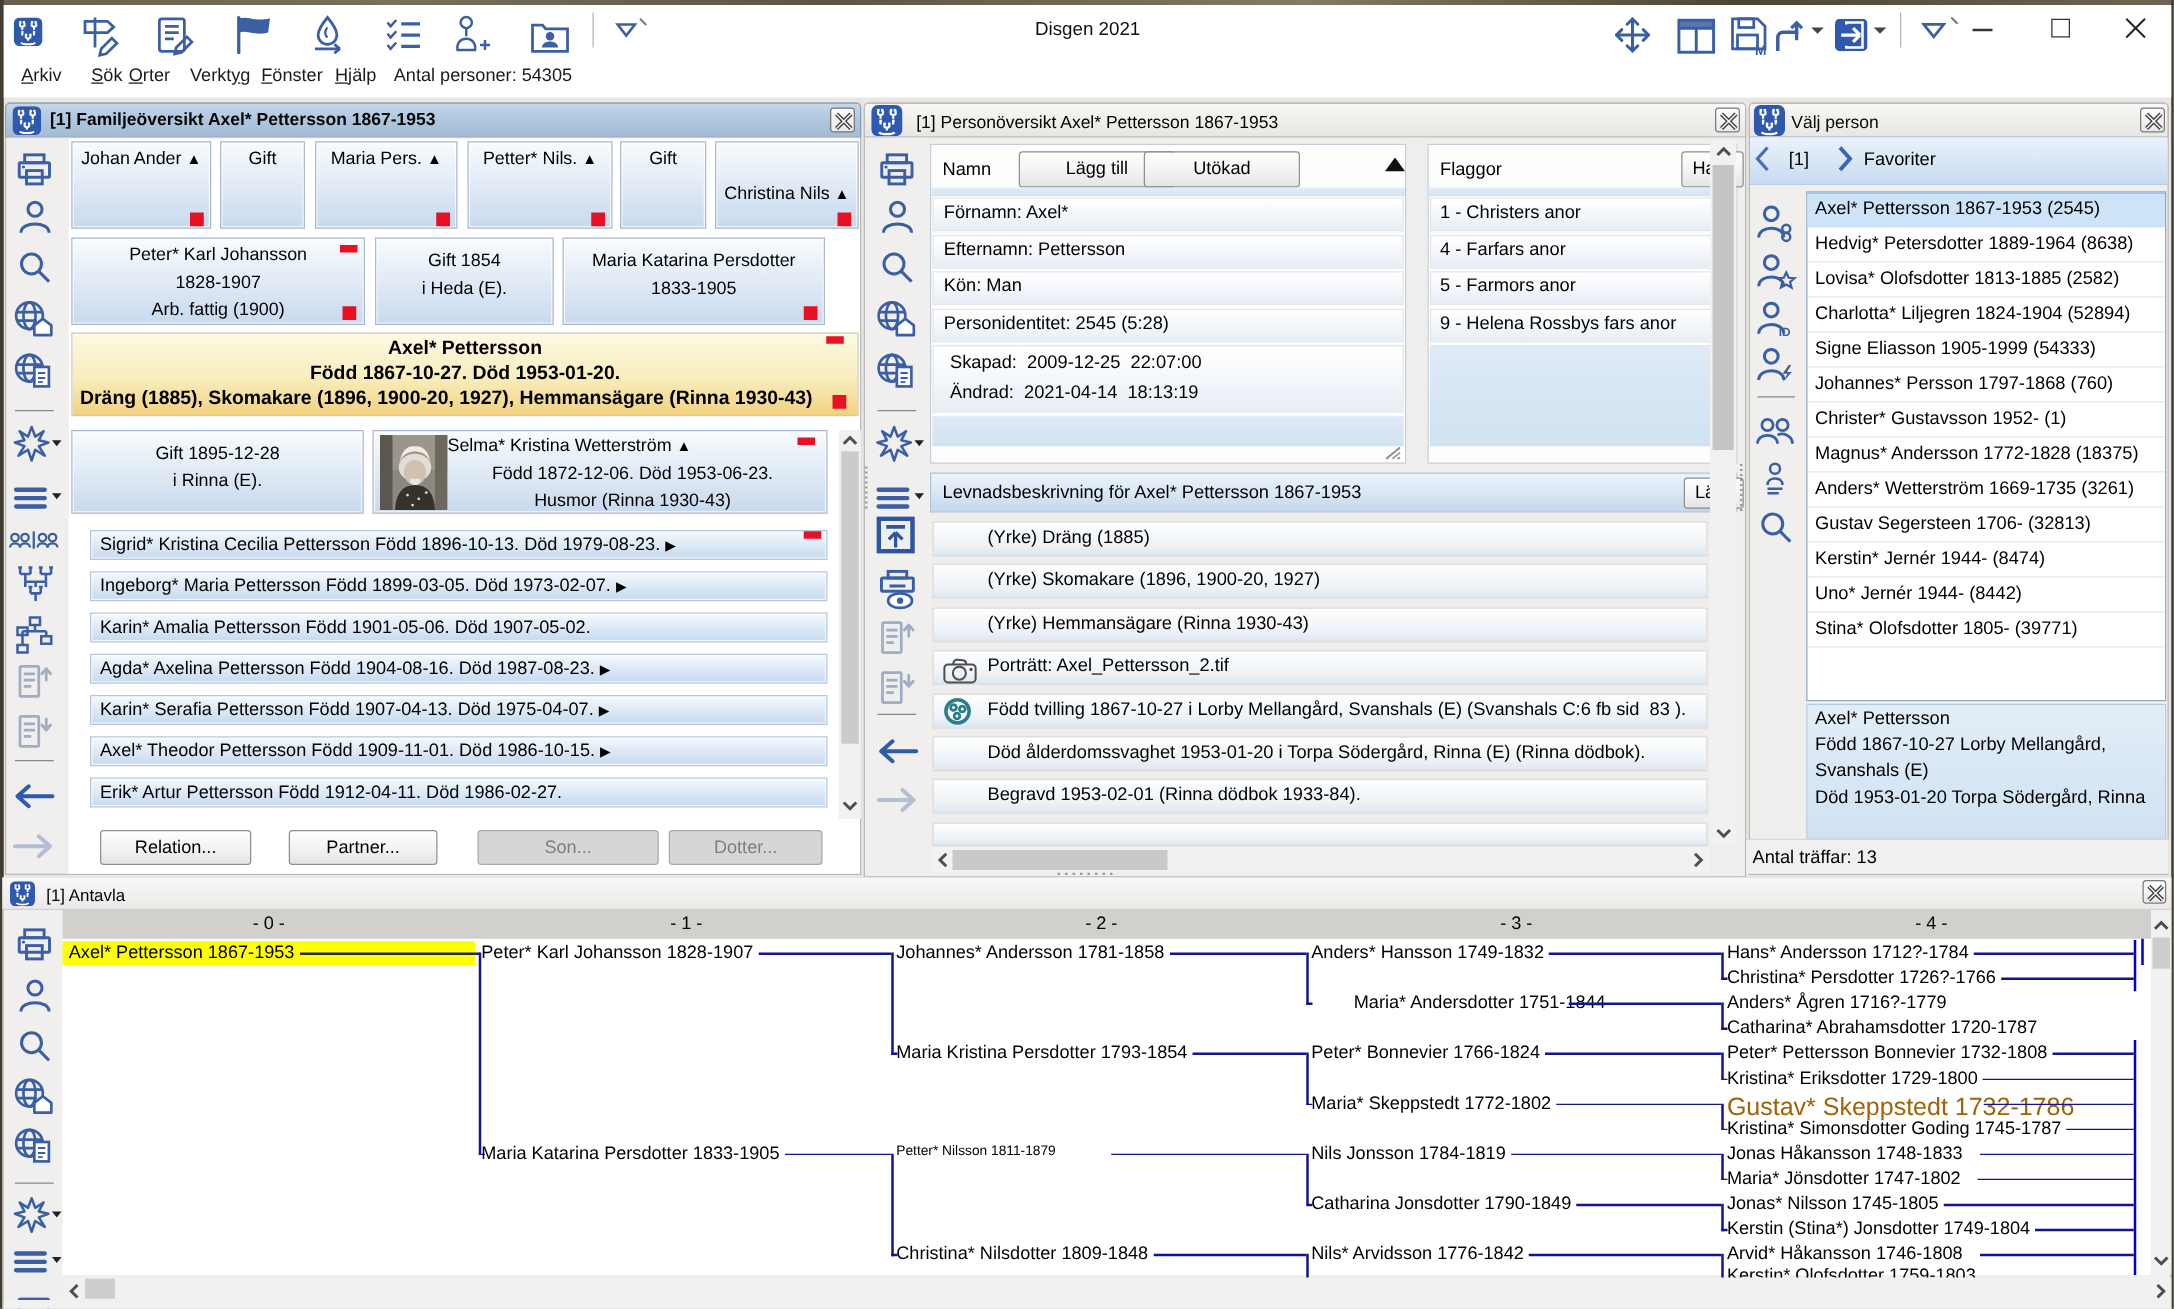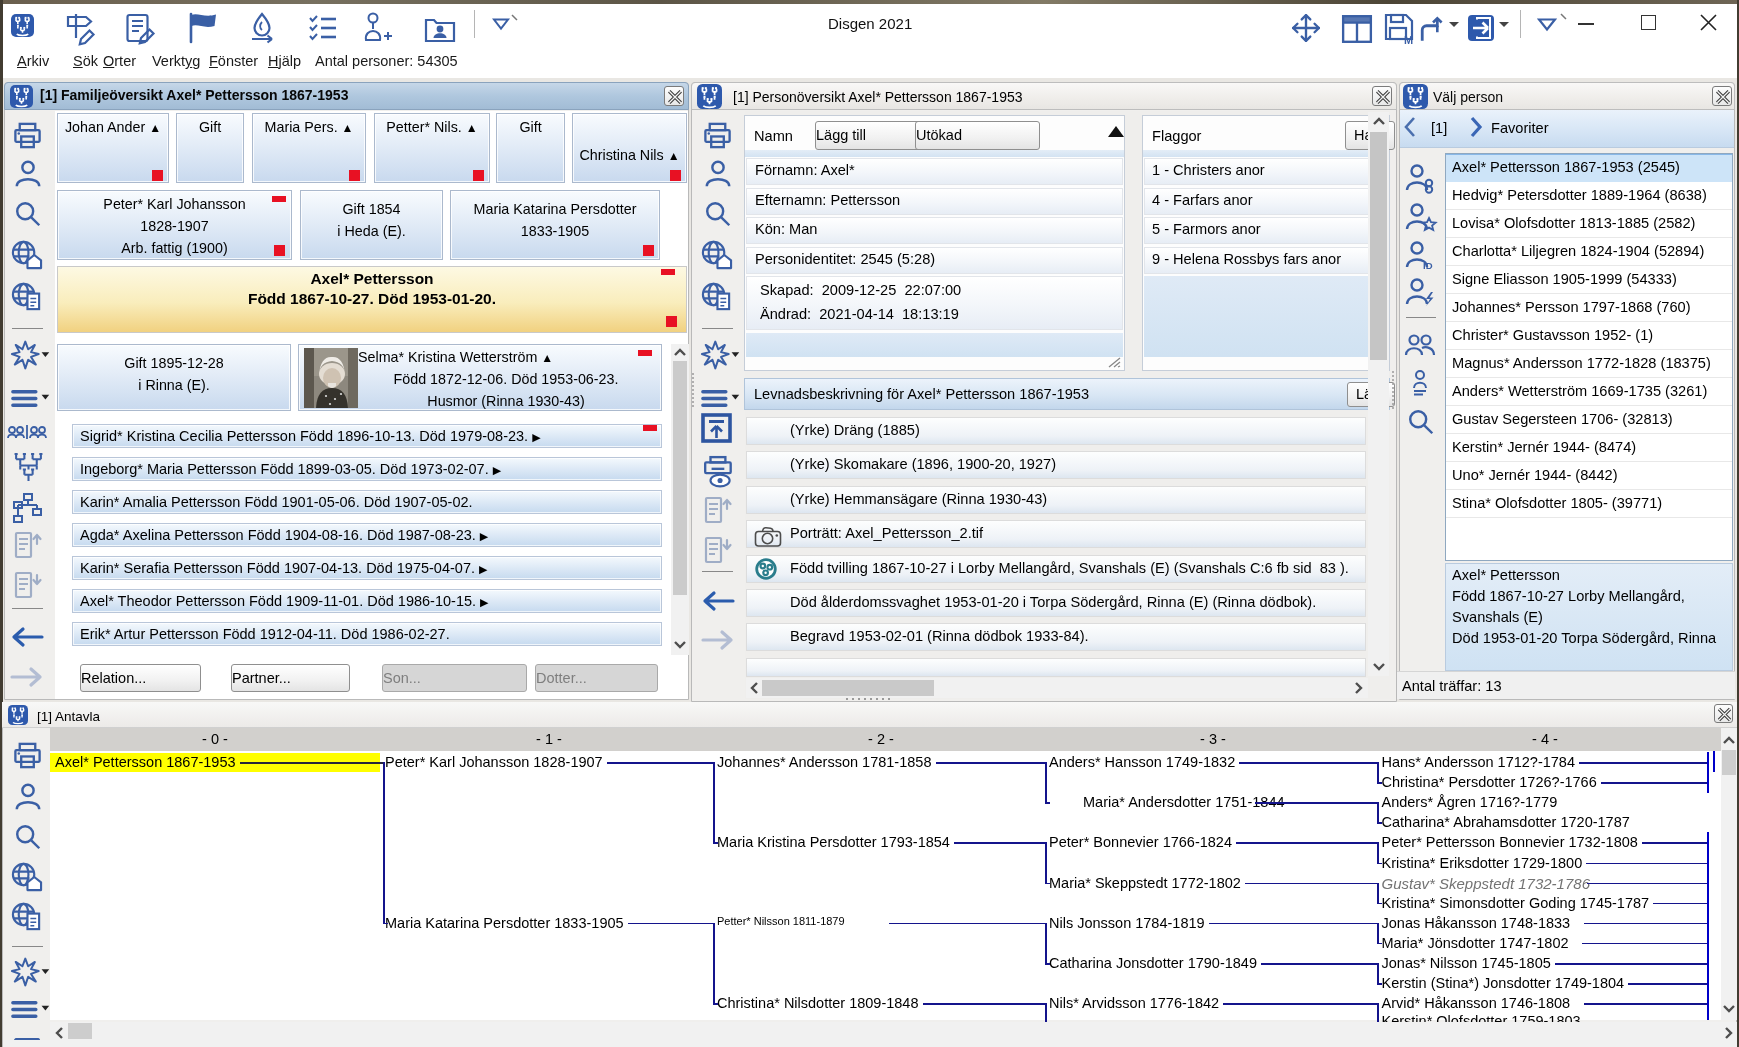--- a/index.html
+++ b/index.html
@@ -2,21 +2,21 @@
 <html><head><meta charset="utf-8"><style>
 *{margin:0;padding:0;box-sizing:border-box}
 html,body{width:1739px;height:1047px;overflow:hidden}
 body{font-family:"Liberation Sans",sans-serif;background:#e9e7e3}
 #p{position:absolute;left:0;top:0;width:1739px;height:1047px}
 .pbox{position:absolute;background:linear-gradient(180deg,#f8fbfe 0%,#e3ecf7 45%,#c8d9ee 100%);border:1px solid #abb9cd;box-shadow:inset 0 0 0 1px #ffffffcc}
 .crow{position:absolute;background:linear-gradient(180deg,#f4f9fd 0%,#dde9f6 50%,#c6daef 100%);border:1px solid #b9c6d9;box-shadow:inset 0 0 0 1px #ffffffbb}
 .mrow{position:absolute;background:linear-gradient(180deg,#ffffff 0%,#f3f6fa 55%,#e7edf5 100%);border:1px solid #e2e5ea}
 .lrow{position:absolute;background:linear-gradient(180deg,#fdfefe 0%,#eef2f7 70%,#dde6f0 100%);border:1px solid #dcdcdc}
 .hdr{position:absolute;background:linear-gradient(180deg,#ecf3fb 0%,#d8e6f4 55%,#c3d7ec 100%);border:1px solid #b0c4da}
-.btn{position:absolute;background:linear-gradient(#ffffff,#f1f1f1 60%,#e4e4e4);border:1px solid #8f8f8f;border-radius:3px;text-align:left;font-size:14.5px;color:#000}
+.btn{position:absolute;background:linear-gradient(#ffffff,#f1f1f1 60%,#e4e4e4);border:1px solid #8f8f8f;border-radius:3px;text-align:center;font-size:14.5px;color:#000}
 .tbar{position:absolute;height:28px;background:linear-gradient(#c6d7e8,#afc7de 50%,#a2bcd5);border:1px solid #8aa3bd;border-radius:4px 4px 0 0}
 .ttxt{position:absolute;top:6px;font-size:14px;font-weight:700;color:#070707;white-space:nowrap}
 .tbarl{position:absolute;height:28px;background:linear-gradient(#f9f8f7,#efedea 60%,#e8e6e3);border:1px solid #bdbdbd;border-radius:4px 4px 0 0}
 .ttxt2{position:absolute;top:7px;font-size:14px;font-weight:400;color:#000;white-space:nowrap}
 </style></head><body>
 <div id="p">
 
 <div style="position:absolute;left:0px;top:0px;width:1739px;height:4px;background:linear-gradient(90deg,#6a5f4e,#77705f 18%,#5c5546 38%,#827a66 60%,#4c4536 80%,#6e6555)"></div>
 <div style="position:absolute;left:0px;top:0px;width:3px;height:1047px;background:#423c31"></div>
 <div style="position:absolute;left:1737px;top:0px;width:2px;height:1047px;background:#423c31"></div>
@@ -320,20 +320,21 @@
 <div class="pbox" style="left:300px;top:190px;width:143px;height:70px"></div>
 <div style="position:absolute;left:300px;top:201px;width:143px;text-align:center;font-size:14.3px;font-weight:400;color:#000;white-space:nowrap;">Gift 1854</div>
 <div style="position:absolute;left:300px;top:223px;width:143px;text-align:center;font-size:14.3px;font-weight:400;color:#000;white-space:nowrap;">i Heda (E).</div>
 <div class="pbox" style="left:450px;top:190px;width:210px;height:70px"></div>
 <div style="position:absolute;left:450px;top:201px;width:210px;text-align:center;font-size:14.3px;font-weight:400;color:#000;white-space:nowrap;">Maria Katarina Persdotter</div>
 <div style="position:absolute;left:450px;top:223px;width:210px;text-align:center;font-size:14.3px;font-weight:400;color:#000;white-space:nowrap;">1833-1905</div>
 <div style="position:absolute;left:643px;top:245px;width:11px;height:11px;background:#e81123"></div>
 <div style="position:absolute;left:57px;top:266px;width:630px;height:67px;background:linear-gradient(180deg,#fdf9e3 0%,#f9edbc 55%,#f1d180 100%);border:1px solid #c9c9c9"></div>
 <div style="position:absolute;left:57px;top:270px;width:630px;text-align:center;font-size:15.5px;font-weight:700;color:#000;white-space:nowrap;">Axel* Pettersson</div>
 <div style="position:absolute;left:57px;top:290px;width:630px;text-align:center;font-size:15.5px;font-weight:700;color:#000;white-space:nowrap;">Född 1867-10-27. Död 1953-01-20.</div>
+<div style="position:absolute;left:42px;top:310px;width:630px;text-align:center;font-size:15.5px;font-weight:700;color:#000;white-space:nowrap;">Dräng (1885), Skomakare (1896, 1900-20, 1927), Hemmansägare (Rinna 1930-43)</div>
 <div style="position:absolute;left:661px;top:269px;width:14px;height:6px;background:#e81123"></div>
 <div style="position:absolute;left:666px;top:316px;width:11px;height:11px;background:#e81123"></div>
 <div class="pbox" style="left:57px;top:344px;width:234px;height:67px"></div>
 <div style="position:absolute;left:57px;top:355px;width:234px;text-align:center;font-size:14.3px;font-weight:400;color:#000;white-space:nowrap;">Gift 1895-12-28</div>
 <div style="position:absolute;left:57px;top:377px;width:234px;text-align:center;font-size:14.3px;font-weight:400;color:#000;white-space:nowrap;">i Rinna (E).</div>
 <div class="pbox" style="left:298px;top:344px;width:364px;height:67px"></div>
 <svg style="position:absolute;left:304px;top:348px" width="54" height="60" viewBox="0 0 54 60">
       <rect width="54" height="60" fill="#8d887e"></rect>
       <rect x="0" y="0" width="54" height="28" fill="#9b968b"></rect>
       <rect x="0" y="0" width="10" height="60" fill="#5c574e"></rect>
@@ -817,21 +818,21 @@
 <div style="position:absolute;left:1049px;top:874.6px;font-size:14.5px;font-weight:400;color:#000;white-space:nowrap;">Maria* Skeppstedt 1772-1802</div>
 <div style="position:absolute;left:1049px;top:914.8px;font-size:14.5px;font-weight:400;color:#000;white-space:nowrap;">Nils Jonsson 1784-1819</div>
 <div style="position:absolute;left:1049px;top:955.0px;font-size:14.5px;font-weight:400;color:#000;white-space:nowrap;">Catharina Jonsdotter 1790-1849</div>
 <div style="position:absolute;left:1049px;top:995.2px;font-size:14.5px;font-weight:400;color:#000;white-space:nowrap;">Nils* Arvidsson 1776-1842</div>
 <div style="position:absolute;left:1381.5px;top:754.0px;font-size:14.5px;font-weight:400;color:#000;white-space:nowrap;">Hans* Andersson 1712?-1784</div>
 <div style="position:absolute;left:1381.5px;top:774.1px;font-size:14.5px;font-weight:400;color:#000;white-space:nowrap;">Christina* Persdotter 1726?-1766</div>
 <div style="position:absolute;left:1381.5px;top:794.2px;font-size:14.5px;font-weight:400;color:#000;white-space:nowrap;">Anders* Ågren 1716?-1779</div>
 <div style="position:absolute;left:1381.5px;top:814.3px;font-size:14.5px;font-weight:400;color:#000;white-space:nowrap;">Catharina* Abrahamsdotter 1720-1787</div>
 <div style="position:absolute;left:1381.5px;top:834.4px;font-size:14.5px;font-weight:400;color:#000;white-space:nowrap;">Peter* Pettersson Bonnevier 1732-1808</div>
 <div style="position:absolute;left:1381.5px;top:854.5px;font-size:14.5px;font-weight:400;color:#000;white-space:nowrap;">Kristina* Eriksdotter 1729-1800</div>
-<div style="position:absolute;left:1381.5px;top:874.6px;font-size:15px;font-weight:400;color:#737373;white-space:nowrap;font-style:italic;">Gustav* Skeppstedt 1732-1786</div>
+<div style="position:absolute;left:1381.5px;top:874.6px;font-size:20px;font-weight:400;color:#a16207;white-space:nowrap;">Gustav* Skeppstedt 1732-1786</div>
 <div style="position:absolute;left:1381.5px;top:894.7px;font-size:14.5px;font-weight:400;color:#000;white-space:nowrap;">Kristina* Simonsdotter Goding 1745-1787</div>
 <div style="position:absolute;left:1381.5px;top:914.8px;font-size:14.5px;font-weight:400;color:#000;white-space:nowrap;">Jonas Håkansson 1748-1833</div>
 <div style="position:absolute;left:1381.5px;top:934.9px;font-size:14.5px;font-weight:400;color:#000;white-space:nowrap;">Maria* Jönsdotter 1747-1802</div>
 <div style="position:absolute;left:1381.5px;top:955.0px;font-size:14.5px;font-weight:400;color:#000;white-space:nowrap;">Jonas* Nilsson 1745-1805</div>
 <div style="position:absolute;left:1381.5px;top:975.1px;font-size:14.5px;font-weight:400;color:#000;white-space:nowrap;">Kerstin (Stina*) Jonsdotter 1749-1804</div>
 <div style="position:absolute;left:1381.5px;top:995.2px;font-size:14.5px;font-weight:400;color:#000;white-space:nowrap;">Arvid* Håkansson 1746-1808</div>
 <div style="position:absolute;left:1381.5px;top:1013.29px;font-size:14.5px;font-weight:400;color:#000;white-space:nowrap;">Kerstin* Olofsdotter 1759-1803</div>
 <div style="position:absolute;left:240px;top:762.0px;width:144px;height:1.6px;background:#26263c"></div>
 <div style="position:absolute;left:383px;top:762.0px;width:1.6px;height:162.29999999999995px;background:#14148c"></div>
 <div style="position:absolute;left:383px;top:922.8px;width:5px;height:1.6px;background:#14148c"></div>

